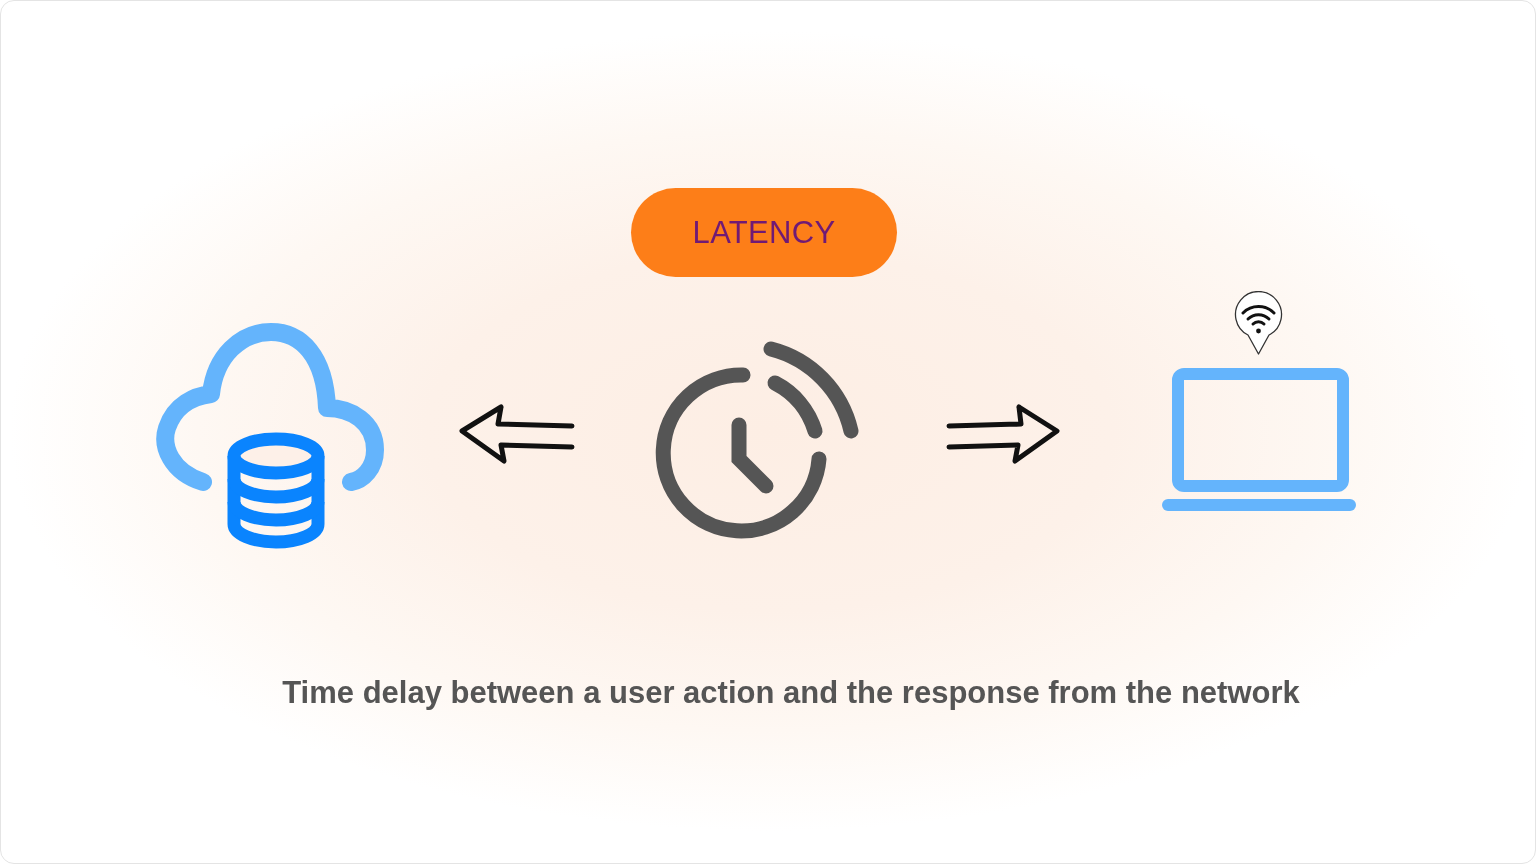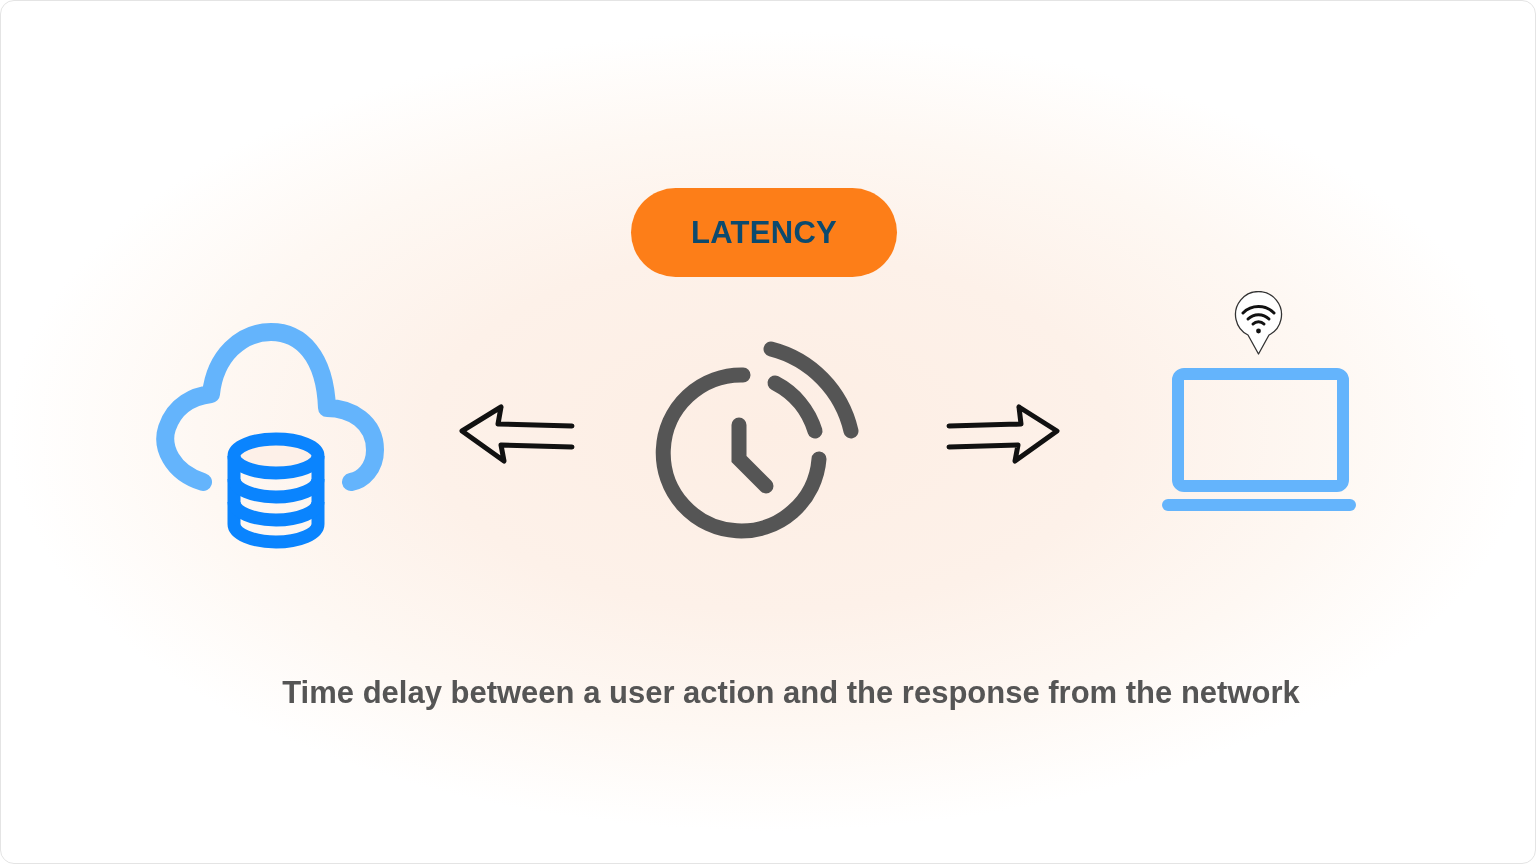--- a/index.html
+++ b/index.html
@@ -28,23 +28,23 @@
       width: 266px;
       height: 89px;
       border-radius: 45px;
       background: #fd7e18;
       display: flex;
       align-items: center;
       justify-content: center;
     }
     .pill-label {
       font-family: "Liberation Sans", sans-serif;
-      font-weight: 700;
+      font-weight: 400;
       font-size: 31px;
-      color: #0c4a6e;
+      color: #701a75;
       letter-spacing: 0.3px;
     }
     .icon {
       position: absolute;
     }
     .caption {
       position: absolute;
       left: 0;
       top: 674px;
       width: 1580px;

